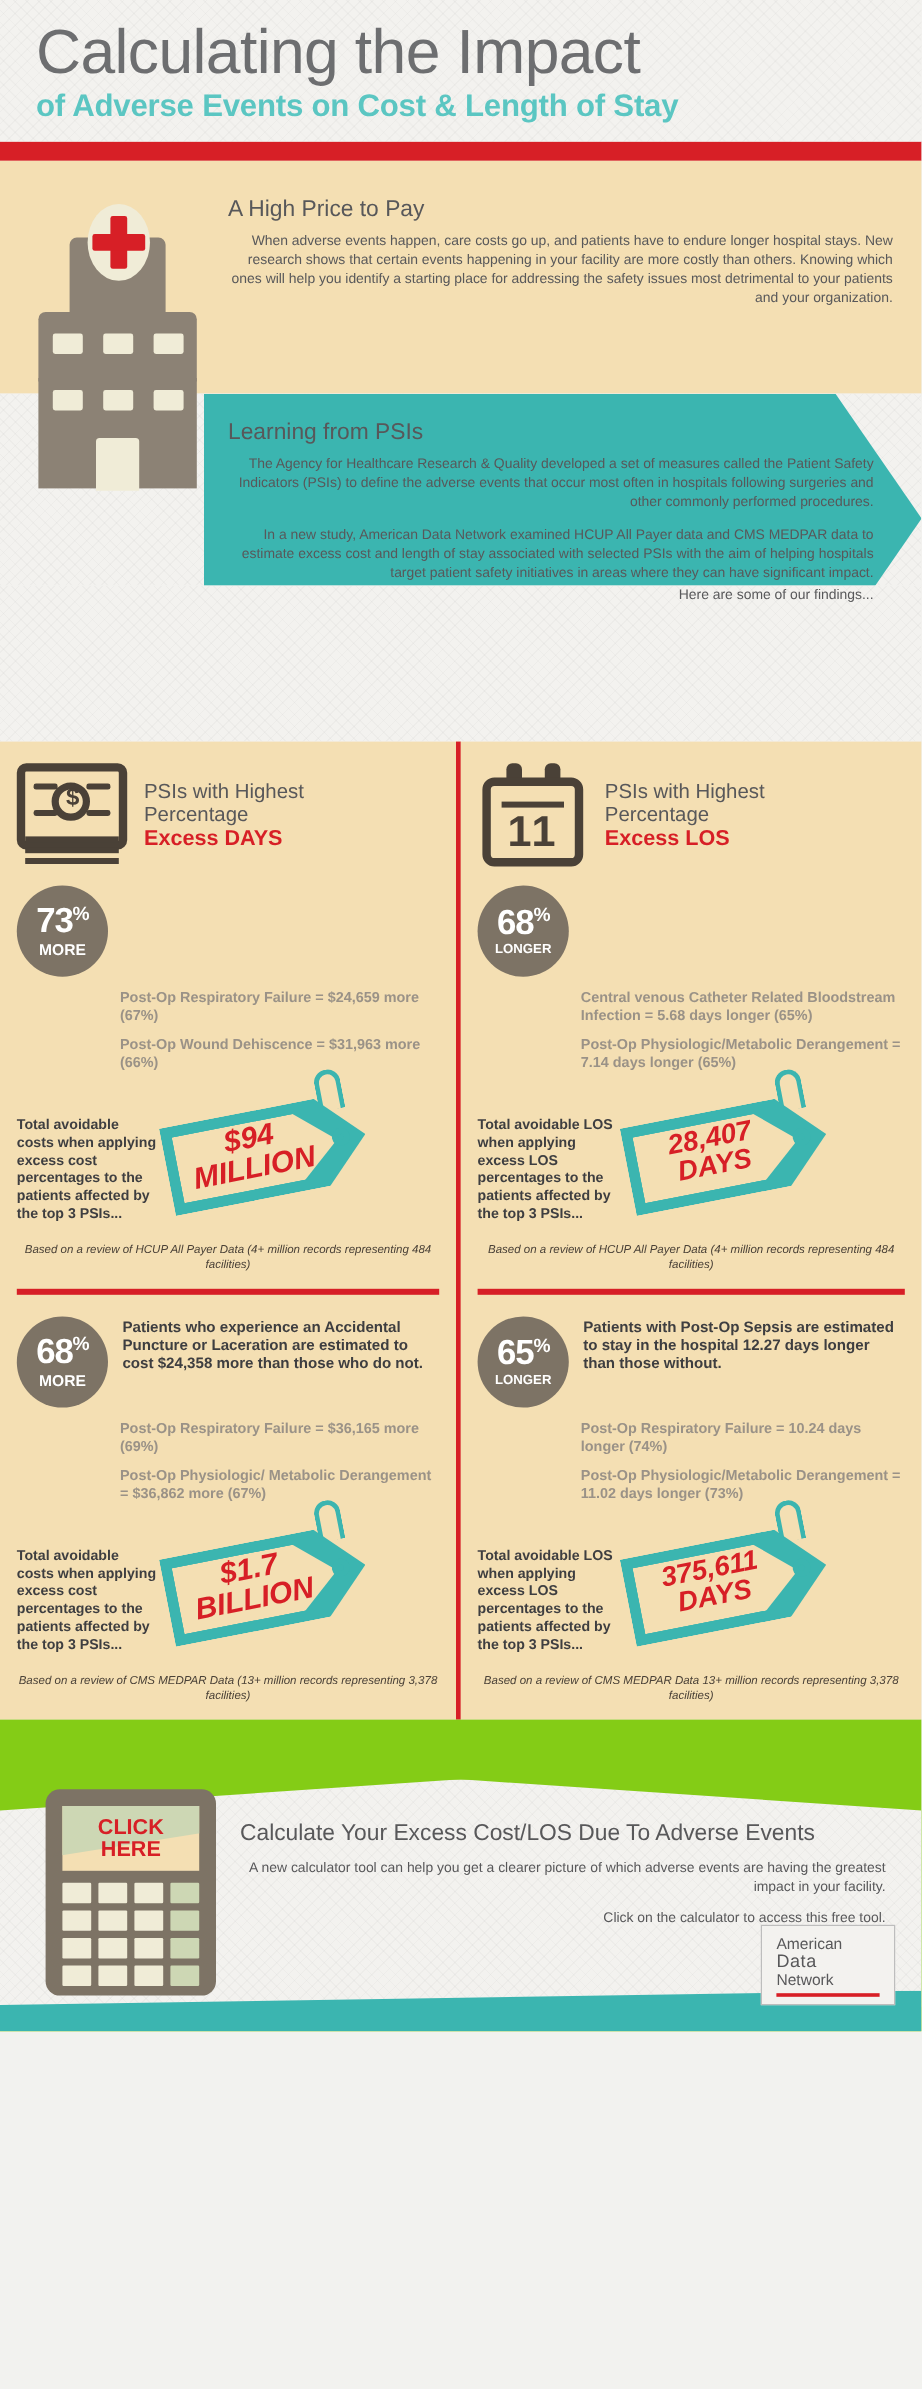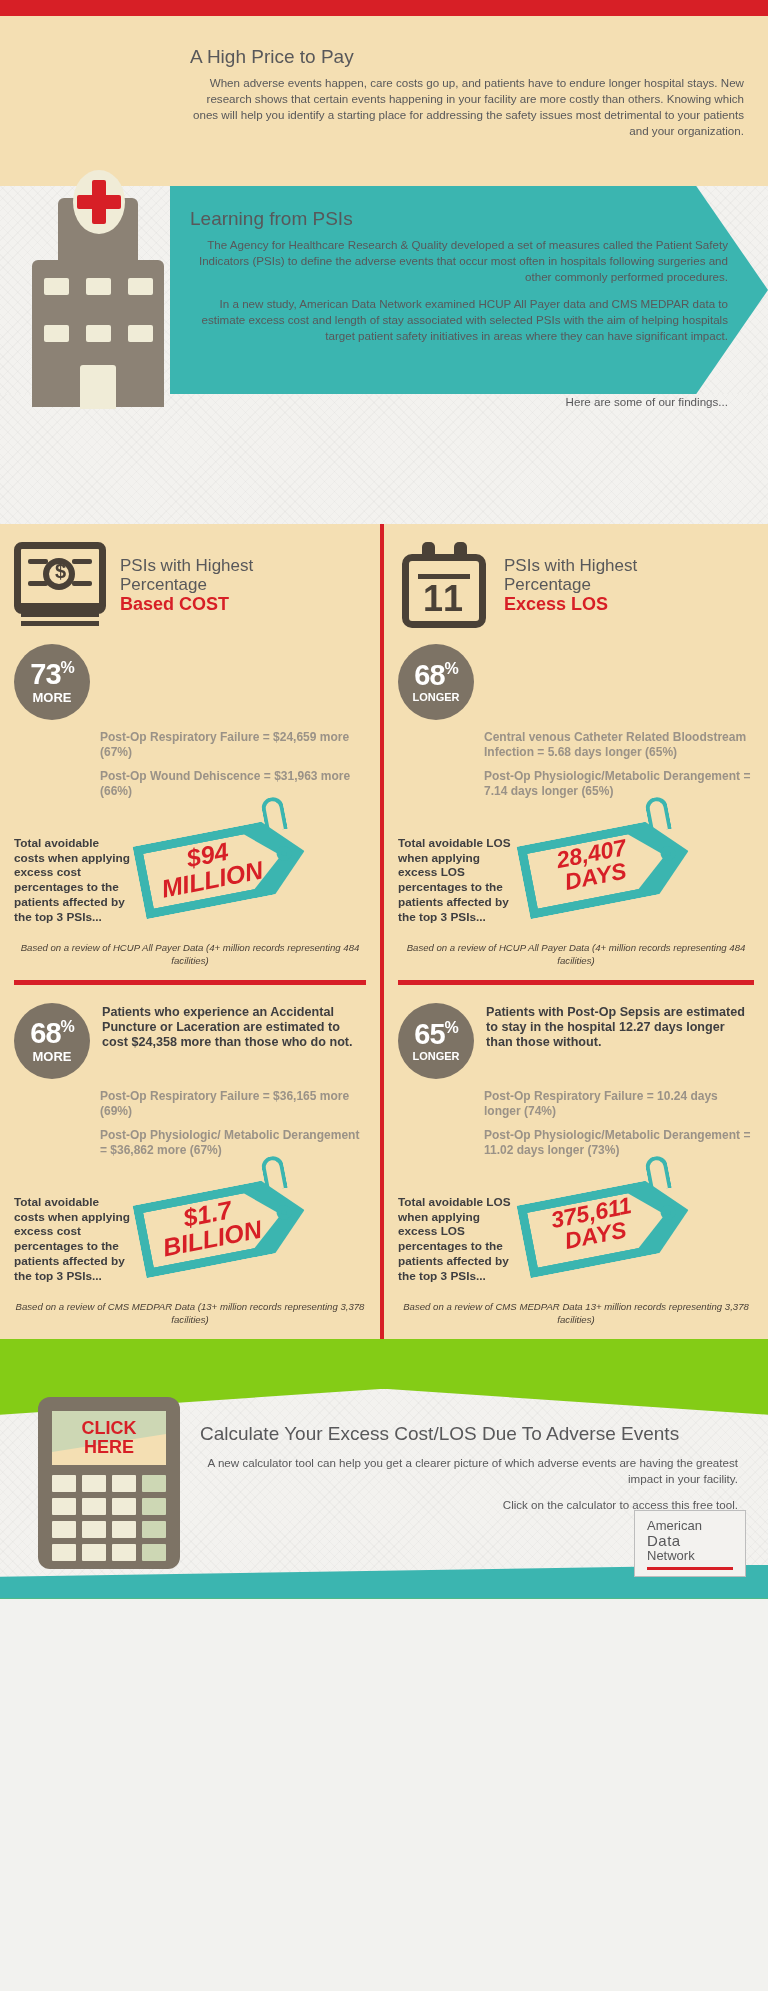--- a/index.html
+++ b/index.html
@@ -40,21 +40,21 @@
     letter-spacing: -0.2px;
     margin-top: 2px;
     position: relative;
   }
   .redbar { height: 16px; background: #d71f26; width: 100%; }
 
   
   .sec-price {
     background: #f4dfb3;
     position: relative;
-    height: 170px;
+    height: 194px;
   }
   .sec-price .body-text { padding: 30px 24px 0 190px; }
 
   .h2 { font-size: 19px; font-weight: 400; color: #58585a; margin-bottom: 7px; }
   .p  { font-size: 11.6px; line-height: 1.38; color: #58585a; text-align: right; }
 
   
   .hospital { position: absolute; left: 18px; top: 18px; width: 160px; height: 300px; z-index: 5;}
   .hosp-top { position:absolute; left:40px; top:38px; width:80px; height:70px; background:#8c8275; border-radius:6px 6px 0 0;}
   .hosp-mid { position:absolute; left:14px; top:100px; width:132px; height:58px; background:#8c8275; border-radius:6px 6px 0 0;}
@@ -62,21 +62,21 @@
   .hosp-oval{ position:absolute; left:55px; top:10px; width:52px; height:64px; background:#f0ecd7; border-radius:50%; }
   .hosp-cross-v{ position:absolute; left:74px; top:20px; width:14px; height:44px; background:#d71f26; border-radius:2px;}
   .hosp-cross-h{ position:absolute; left:59px; top:35px; width:44px; height:14px; background:#d71f26; border-radius:2px;}
   .win { position:absolute; width:25px; height:17px; background:#f0ecd7; border-radius:2px;}
   .door { position:absolute; left:62px; top:205px; width:36px; height:44px; background:#f0ecd7; border-radius:3px 3px 0 0;}
 
   
   .sec-psi {
     position: relative;
     background: #f3f2ef;
-    height: 208px;
+    height: 160px;
     overflow: hidden;
   }
   .sec-psi::before{
     content:""; position:absolute; inset:0;
     background-image:
       repeating-linear-gradient(45deg, rgba(0,0,0,.025) 0 1px, transparent 1px 7px),
       repeating-linear-gradient(-45deg, rgba(0,0,0,.025) 0 1px, transparent 1px 7px);
   }
   .teal-arrow {
     position:absolute; left:170px; top:0; width:598px; height:208px;
@@ -226,20 +226,24 @@
   .logo-l3{ font-size:13px; color:#58585a; line-height:1.08;}
   .logo-rule{ height:3px; background:#d71f26; margin-top:4px;}
   .footer-bottom{ position:absolute; left:0; right:0; bottom:0; height:34px; background:#3bb5b0;
     clip-path: polygon(0 12px, 100% 0, 100% 100%, 0 100%); z-index:3;}
 </style>
 </head>
 <body>
 
 <div class="page">
 
+  <div class="header">
+    <div class="title-main">Calculating the Impact</div>
+    <div class="title-sub">of Adverse Events on Cost &amp; Length of Stay</div>
+  </div>
   <div class="redbar"></div>
 
   <div class="sec-price">
     <div class="body-text">
       <div class="h2">A High Price to Pay</div>
       <div class="p">When adverse events happen, care costs go up, and patients have to endure longer hospital stays. New research shows that certain events happening in your facility are more costly than others. Knowing which ones will help you identify a starting place for addressing the safety issues most detrimental to your patients and your organization.</div>
     </div>
   </div>
 
   <div class="sec-psi">
@@ -285,21 +289,21 @@
           <div class="dash" style="left:14px; top:39px"></div>
           <div class="dash" style="left:58px; top:17px"></div>
           <div class="dash" style="left:58px; top:39px"></div>
           <div class="mline" style="top:61px"></div>
           <div class="mline" style="top:70px"></div>
           <div class="mline" style="top:79px"></div>
         </div>
         <div class="card-head-txt">
           <span>PSIs with Highest</span><br>
           <span>Percentage</span>
-          <span class="red">Based COST</span>
+          <span class="red">Excess DAYS</span>
         </div>
       </div>
 
       <div class="stat-row">
         <div class="circle">
           <div class="pct"><span>73</span><sup>%</sup></div>
           <div class="word">MORE</div>
         </div>
       </div>
       <div class="sublist">

